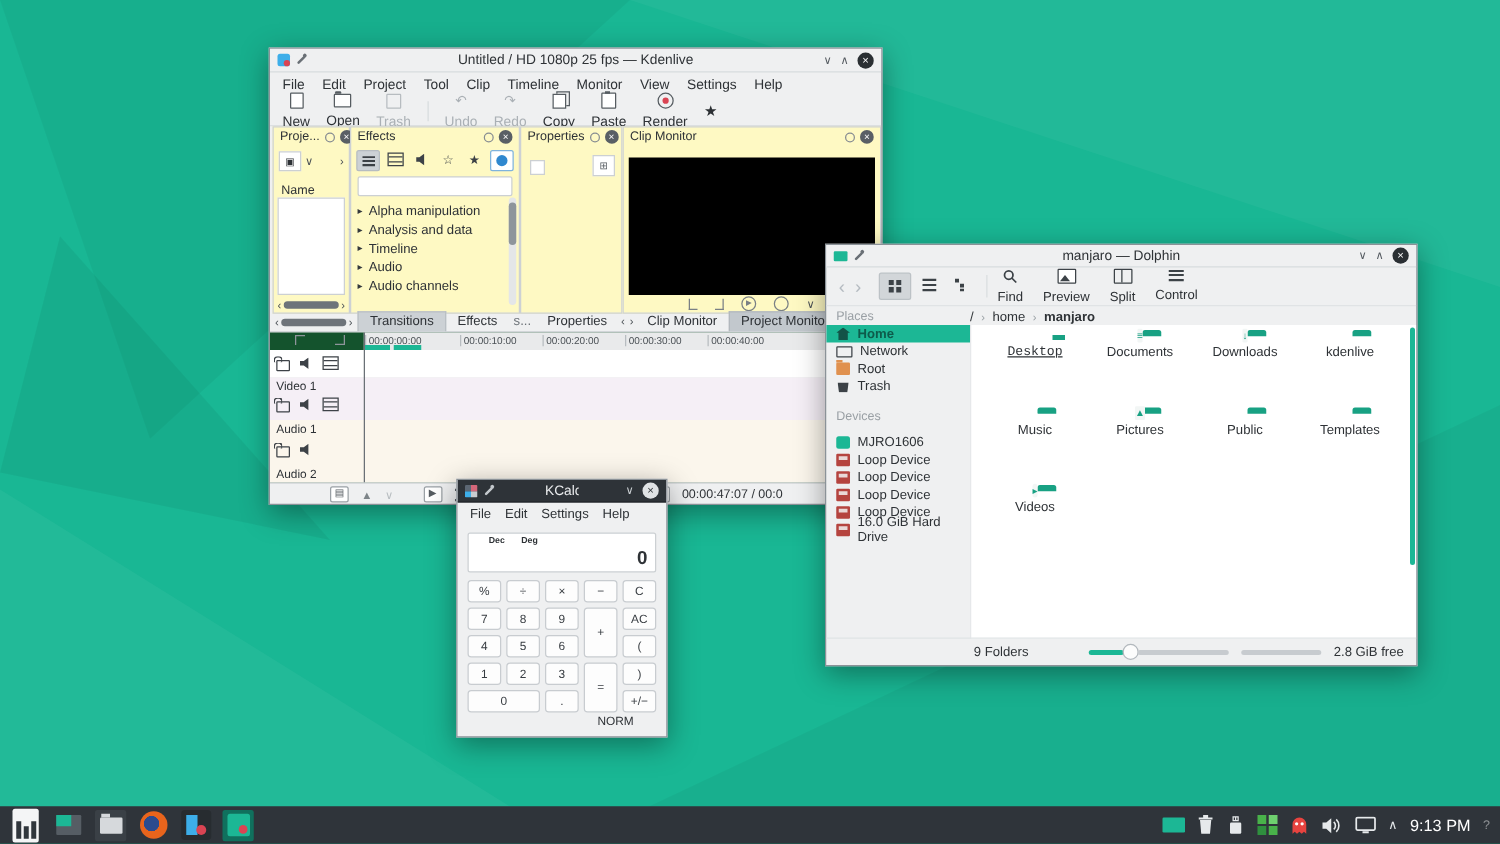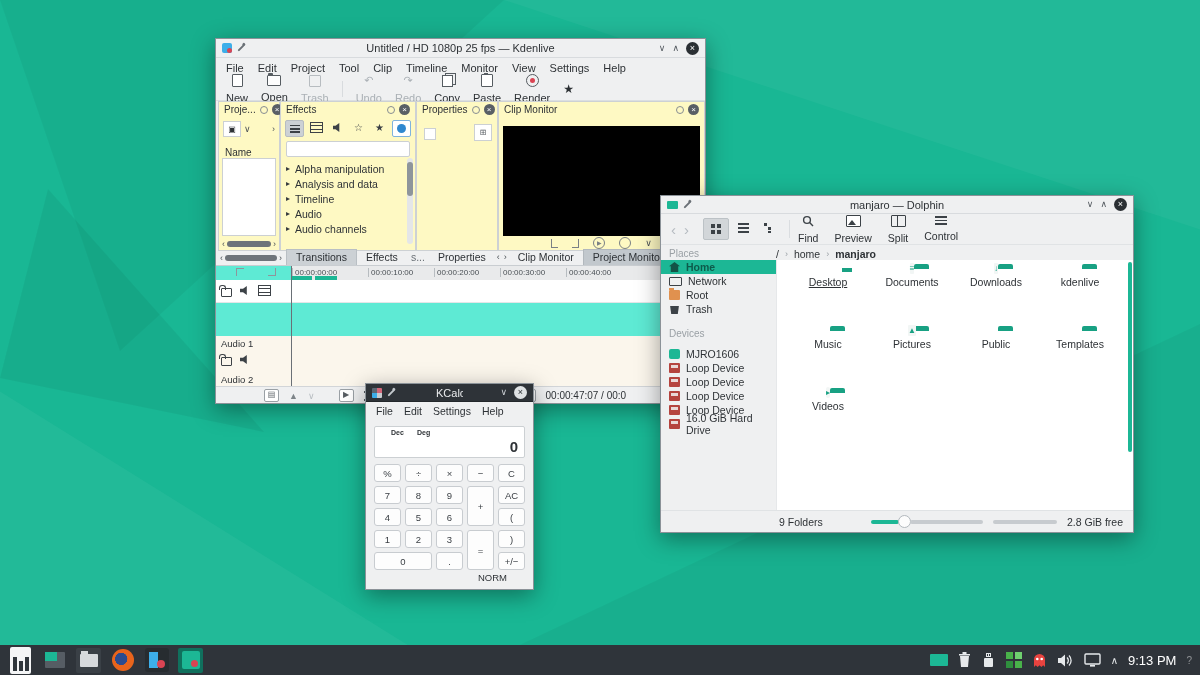--- a/index.html
+++ b/index.html
@@ -371,21 +371,21 @@
       <span class="dtab on">Transitions</span>
       <span class="dtab">Effects</span>
       <span class="dtab" style="padding:0 4px;color:#6a7076;">s...</span>
       <span class="dtab">Properties</span>
       <span class="minibtn" style="padding:0 2px 3px;">‹</span>
       <span class="minibtn" style="padding:0 2px 3px;">›</span>
       <span class="dtab">Clip Monitor</span>
       <span class="dtab on2">Project Monitor</span>
     </div>
 
-    <div class="r" style="left:0;top:227px;width:489px;height:120px;background:#5eead4;">
+    <div class="r" style="left:0;top:227px;width:489px;height:120px;background:#14532d;">
 
       <div class="r" style="left:75px;top:0;right:0;height:14px;background:#e9eaeb;border-bottom:1px solid #d2d5d8;">
         <span class="ruler-lbl" style="left:1px;">00:00:00:00</span>
         <span class="ruler-lbl" style="left:77px;">00:00:10:00</span>
         <span class="ruler-lbl" style="left:143px;">00:00:20:00</span>
         <span class="ruler-lbl" style="left:209px;">00:00:30:00</span>
         <span class="ruler-lbl" style="left:275px;">00:00:40:00</span>
         <span class="r" style="left:1px;bottom:0;width:20px;height:4px;background:#1CB795;"></span>
         <span class="r" style="left:24px;bottom:0;width:22px;height:4px;background:#1CB795;"></span>
       </div>
@@ -393,20 +393,28 @@
       <div class="r" style="left:0;top:14px;right:0;height:22px;background:#fff;border-bottom:1px solid #e4e6e8;">
         <div class="trkicons" style="padding-top:4px;">
           <span class="ic-lock"></span>
           <span class="ic-spk"></span>
           <span class="ic-film"></span>
         </div>
       </div>
       <div class="r" style="left:20px;top:2px;width:7px;height:7px;border:1px solid #8e959b;border-bottom:none;border-right:none;"></div>
       <div class="r" style="left:52px;top:2px;width:7px;height:7px;border:1px solid #8e959b;border-top:none;border-left:none;"></div>
 
+      <div class="r" style="left:0;top:36px;right:0;height:34px;background:#F5EFF6;border-bottom:1px solid #e2dde4;">
+        <div class="tracklbl">Video 1</div>
+        <div class="trkicons" style="margin-top:2px;">
+          <span class="ic-lock"></span>
+          <span class="ic-spk"></span>
+          <span class="ic-film"></span>
+        </div>
+      </div>
 
       <div class="r" style="left:0;top:70px;right:0;height:36px;background:#FBF6EC;border-bottom:1px solid #ece6d8;">
         <div class="tracklbl">Audio 1</div>
         <div class="trkicons" style="margin-top:4px;">
           <span class="ic-lock"></span>
           <span class="ic-spk"></span>
         </div>
       </div>
 
       <div class="r" style="left:0;top:106px;right:0;height:14px;background:#FBF6EC;">
@@ -529,21 +537,21 @@
         <span class="pic pic-drive"></span>
         <span>16.0 GiB Hard Drive</span>
         </div>
     </div>
 
     <div class="r" style="left:115px;top:64px;right:0;bottom:21px;background:#fff;border-left:1px solid #e6e8ea;">
       <div class="r" style="right:1px;top:2px;width:4px;height:190px;background:#1CB795;border-radius:2px;"></div>
 
       <div class="tile" style="left:9px;top:8px;">
         <span class="deskicon"></span>
-        <span class="tlabel" style="text-decoration:underline;">Desktop</span></div>
+        <span class="tlabel" style="text-decoration:underline;font-family:Liberation Mono, monospace;">Desktop</span></div>
       <div class="tile" style="left:93px;top:8px;">
         <span class="folder">
           <span class="fglyph">
               <span class="fg-box">≡</span>
             </span></span>
         <span class="tlabel">Documents</span></div>
       <div class="tile" style="left:177px;top:8px;">
         <span class="folder">
           <span class="fglyph">
               <span class="fg-box">↓</span>

